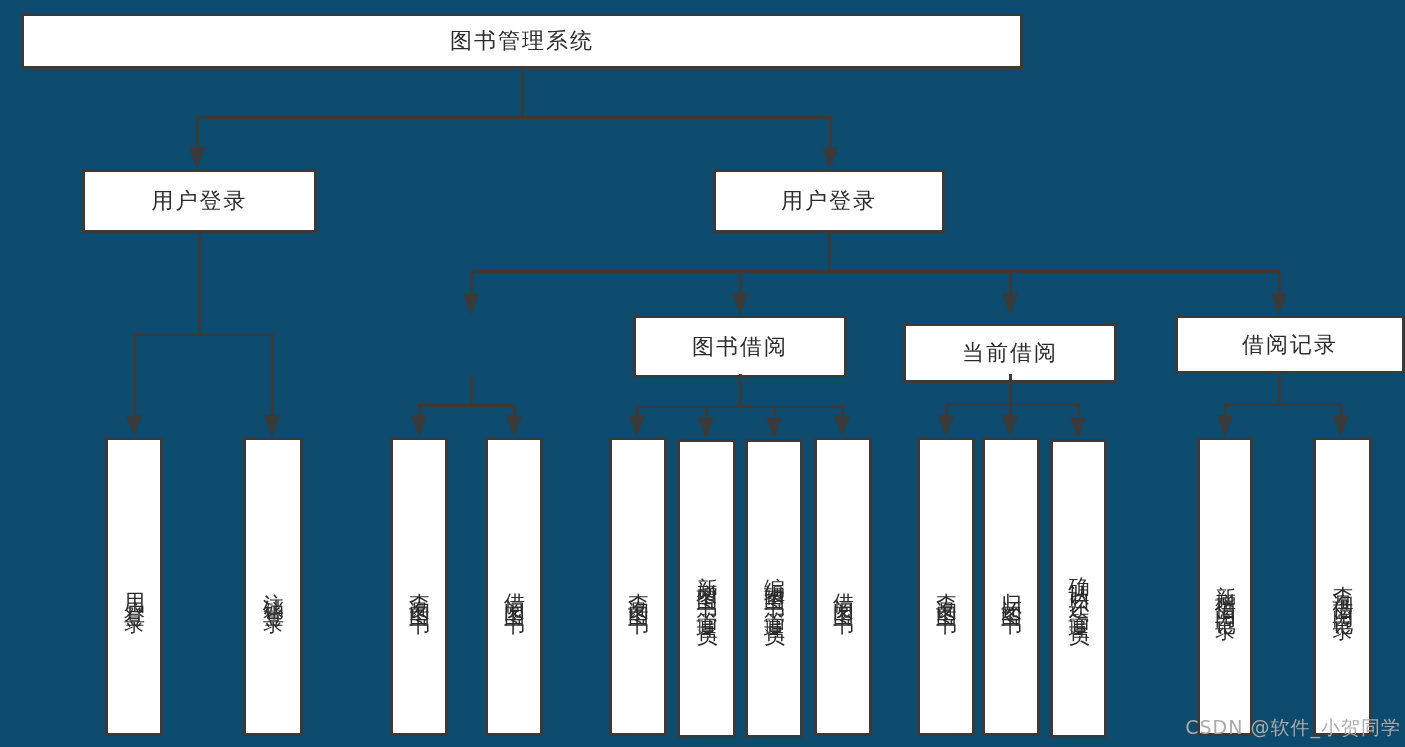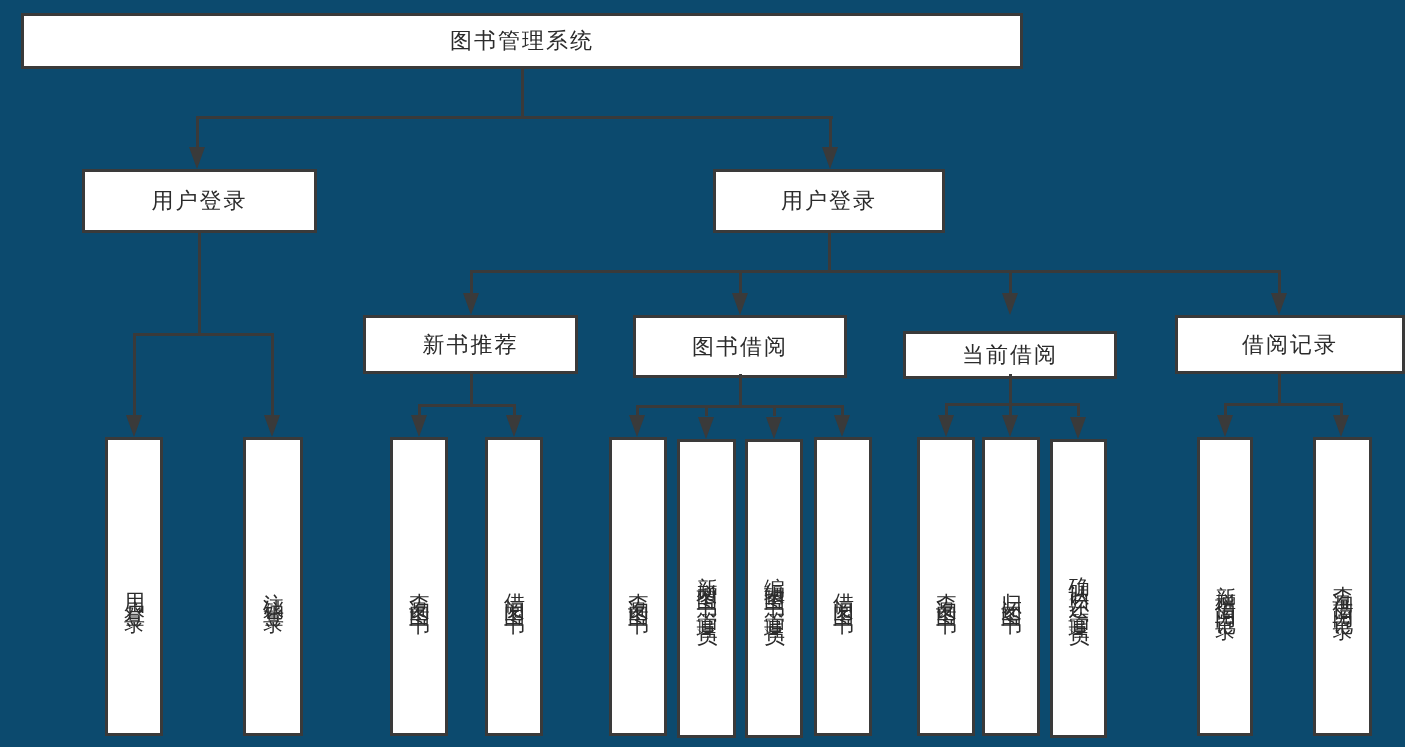--- a/index.html
+++ b/index.html
@@ -50,23 +50,22 @@
 </head>
 <body>
 
 <div id="canvas">
 
   <div class="box hbox" style="left:21px;top:13px;width:1002px;height:56px">图书管理系统</div>
 
   <div class="box hbox" style="left:82px;top:169px;width:235px;height:64px">用户登录</div>
   <div class="box hbox" style="left:713px;top:169px;width:232px;height:64px">用户登录</div>
 
-  <div class="box hbox" style="left:363px;top:315px;width:215px;height:59px">新书推荐</div>
   <div class="box hbox" style="left:633px;top:315px;width:214px;height:63px">图书借阅</div>
-  <div class="box hbox" style="left:903px;top:331px;width:214px;height:48px">当前借阅</div>
+  <div class="box hbox" style="left:903px;top:323px;width:214px;height:60px">当前借阅</div>
   <div class="box hbox" style="left:1175px;top:315px;width:230px;height:59px">借阅记录</div>
 
   <div class="box leaf" style="left:105px;top:437px;width:58px;height:299px">用户登录</div>
   <div class="box leaf" style="left:243px;top:437px;width:60px;height:299px">注销登录</div>
 
   <div class="box leaf" style="left:390px;top:437px;width:58px;height:299px">查询图书</div>
   <div class="box leaf" style="left:485px;top:437px;width:58px;height:299px">借阅图书</div>
 
   <div class="box leaf" style="left:609px;top:437px;width:58px;height:299px">查询图书</div>
   <div class="box leaf" style="left:677px;top:439px;width:59px;height:299px">新增图书（管理员）</div>
@@ -132,14 +131,15 @@
   <div class="arr" style="left:1002px;top:415px"></div>
   <div class="arr" style="left:1070px;top:417px"></div>
 
   <div class="vline" style="left:1278px;top:374px;height:31px"></div>
   <div class="hline" style="left:1224px;top:403px;width:119px"></div>
   <div class="vline" style="left:1224px;top:405px;height:11px"></div>
   <div class="vline" style="left:1340px;top:405px;height:11px"></div>
   <div class="arr" style="left:1217px;top:415px"></div>
   <div class="arr" style="left:1333px;top:415px"></div>
 
+  <div class="watermark">CSDN @软件_小贺同学</div>
 
 </div>
 
 </body></html>

